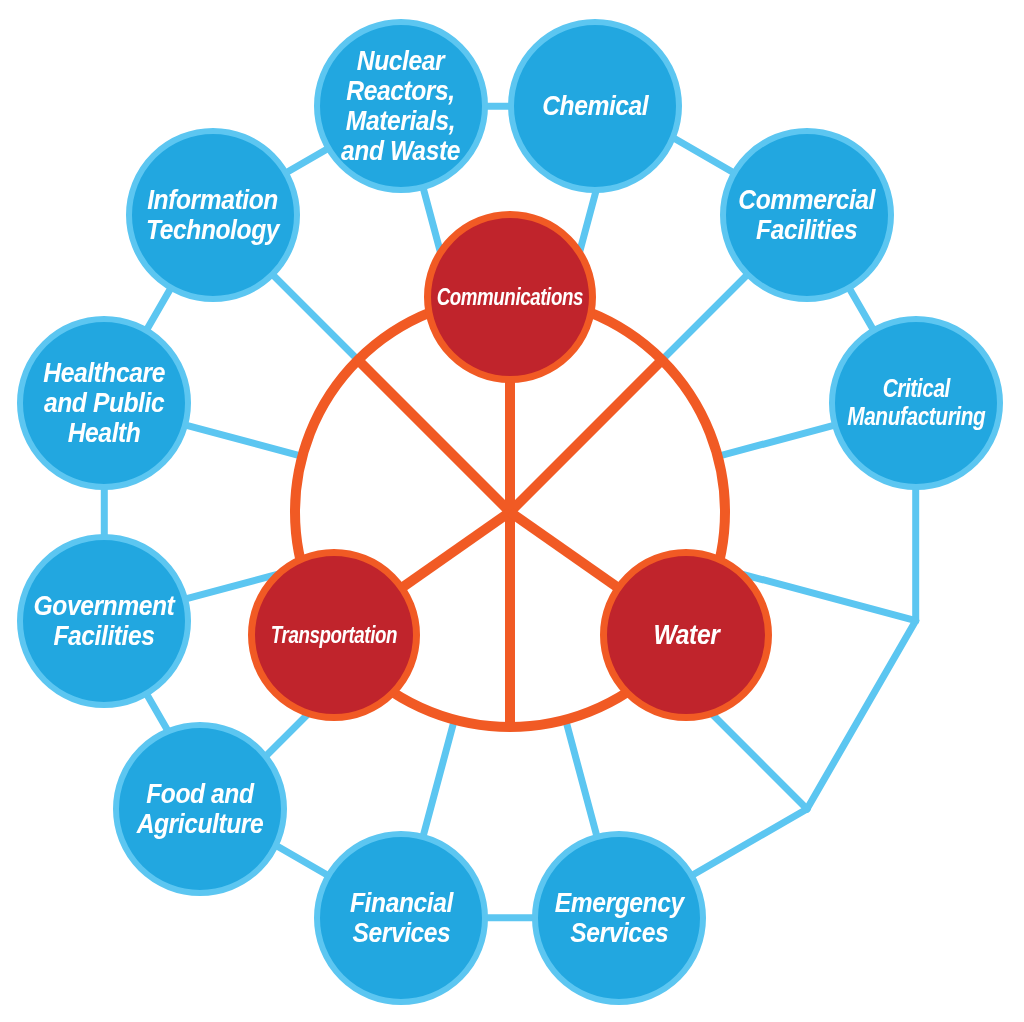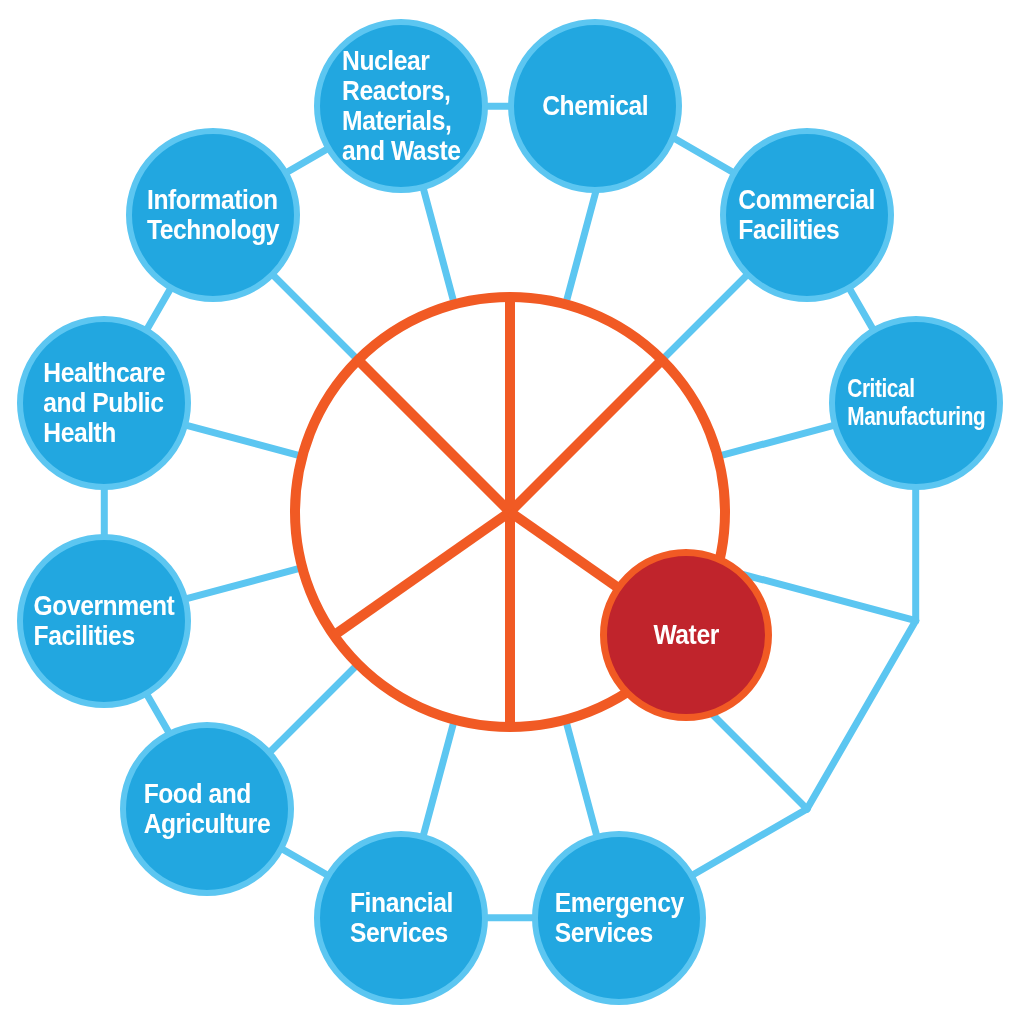--- a/index.html
+++ b/index.html
@@ -6,21 +6,21 @@
   .stage{
     position:relative;width:1024px;height:1022px;overflow:hidden;
     background:var(--background,#fff);
     font-family:"Liberation Sans","DejaVu Sans",sans-serif;
   }
   .links{position:absolute;left:0;top:0;}
   .links line.blue{stroke:var(--blue-line);stroke-width:7;stroke-linecap:round;}
   .links .orange{stroke:var(--orange);stroke-width:10;fill:none;stroke-linecap:butt;}
   .node{
     position:absolute;border-radius:50%;box-sizing:border-box;
-    display:flex;align-items:center;justify-content:center;text-align:left;
+    display:flex;align-items:center;justify-content:center;text-align:center;font-style:italic;
   }
   .node.blue{
     width:174px;height:174px;
     background:var(--blue-fill);border:6px solid var(--blue-line);
   }
   .node.red{
     width:172px;height:172px;
     background:var(--red-fill);border:7px solid var(--orange);
   }
   .node.hub{width:176px;height:176px;}
@@ -67,20 +67,26 @@
 
     <circle class="orange" cx="510" cy="512" r="215"></circle>
     <line class="orange" x1="510" y1="512" x2="510" y2="297"></line>
     <line class="orange" x1="510" y1="512" x2="662" y2="360"></line>
     <line class="orange" x1="510" y1="512" x2="358" y2="360"></line>
     <line class="orange" x1="510" y1="512" x2="333.9" y2="635.3"></line>
     <line class="orange" x1="510" y1="512" x2="510" y2="727"></line>
     <line class="orange" x1="510" y1="512" x2="686.1" y2="635.3"></line>
   </svg>
 
+  <div class="node red n-communications" style="left:424px;top:211px;">
+    <span class="label">Communications</span>
+  </div>
+  <div class="node red n-transportation" style="left:248px;top:549px;">
+    <span class="label">Transportation</span>
+  </div>
   <div class="node red" style="left:600px;top:549px;">
     <span class="label">Water</span>
   </div>
 
   <div class="node blue" style="left:314px;top:19px;">
     <span class="label">Nuclear
 Reactors,
 Materials,
 and Waste</span>
   </div>
@@ -96,21 +102,21 @@
 Manufacturing</span>
   </div>
   <div class="node blue" style="left:532px;top:831px;">
     <span class="label">Emergency
 Services</span>
   </div>
   <div class="node blue" style="left:314px;top:831px;">
     <span class="label">Financial
 Services</span>
   </div>
-  <div class="node blue" style="left:120px;top:722px;">
+  <div class="node blue" style="left:113px;top:722px;">
     <span class="label">Food and
 Agriculture</span>
   </div>
   <div class="node blue" style="left:17px;top:534px;">
     <span class="label">Government
 Facilities</span>
   </div>
   <div class="node blue" style="left:17px;top:316px;">
     <span class="label">Healthcare
 and Public

